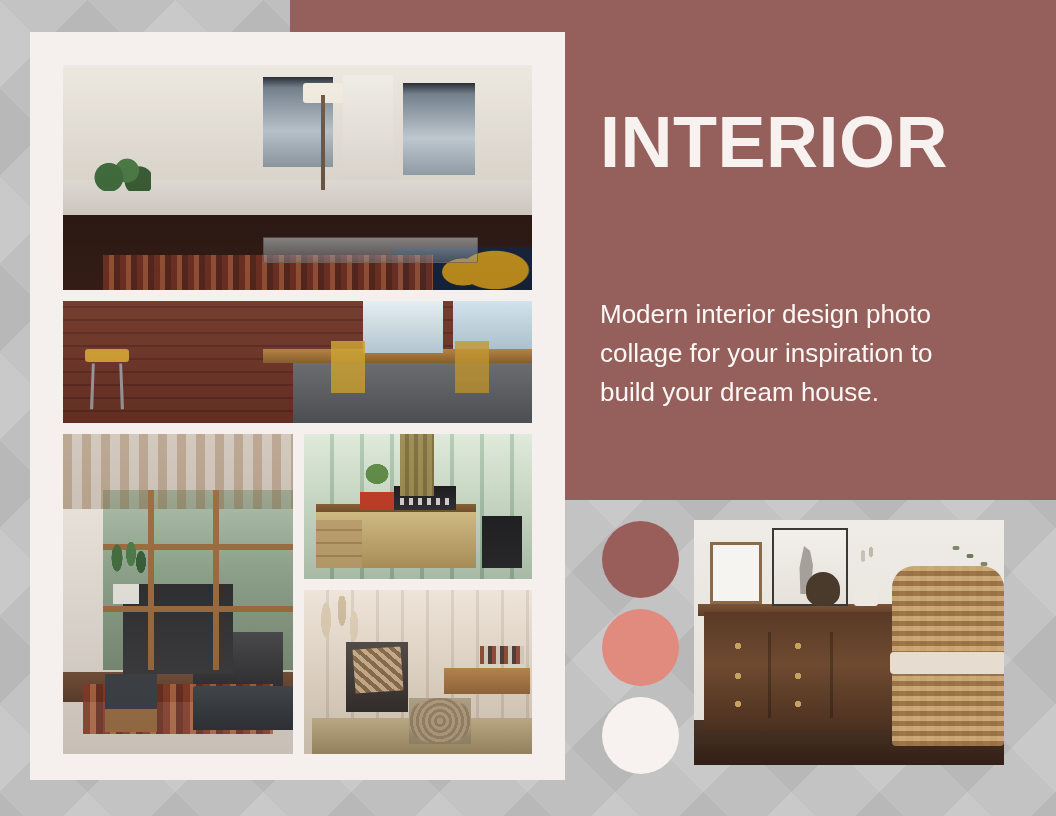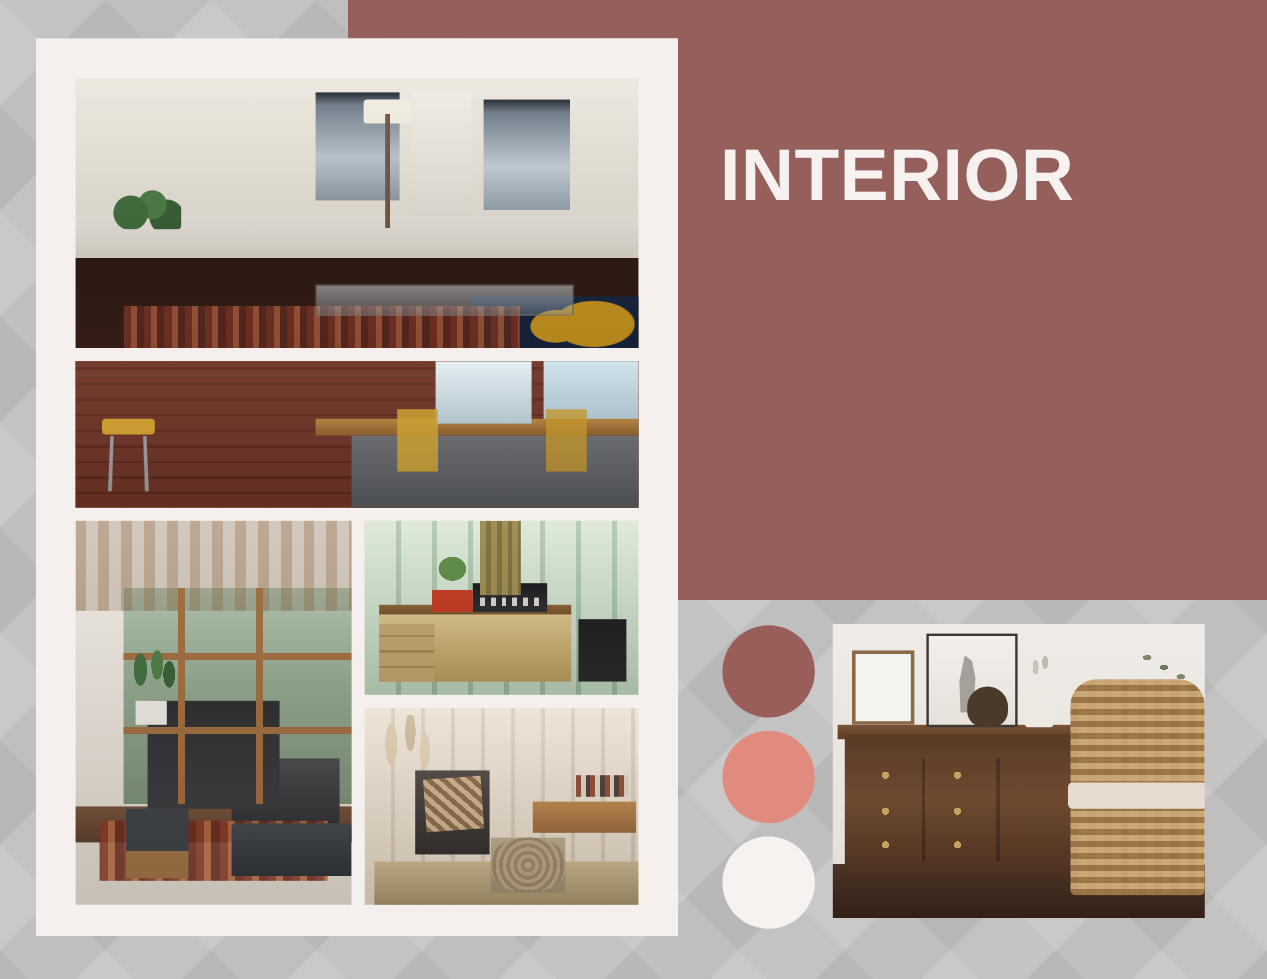--- a/index.html
+++ b/index.html
@@ -292,23 +292,23 @@
   #photo-dresser-rattan .wall-branch{
     position:absolute; left:252px; top:18px; width:48px; height:36px;
     background:
       radial-gradient(ellipse 5px 3px at 10px 10px, #7c8a6a 0 70%, transparent 73%),
       radial-gradient(ellipse 5px 3px at 24px 18px, #6d7a5d 0 70%, transparent 73%),
       radial-gradient(ellipse 5px 3px at 38px 26px, #7c8a6a 0 70%, transparent 73%);
   }
 
   
   #headline {
-    position:absolute; left:600px; top:104px; width:420px;
+    position:absolute; left:600px; top:92px; width:420px;
     color:#f7f2f0;
-    font-size:61px; font-weight:bold; line-height:1.4;
+    font-size:72px; font-weight:bold; line-height:1.4;
     letter-spacing:.5px;
   }
   #headline .hl-line { display:block; }
 
   #subcopy {
     position:absolute; left:600px; top:295px; width:345px;
     color:#fbf7f5;
     font-size:26px; font-weight:300; line-height:1.5;
   }
 
@@ -378,20 +378,21 @@
         </div>
       </div>
 
     </div>
   </div>
 
   <div id="headline">
     <span class="hl-line">INTERIOR</span>
   </div>
 
+  <p id="subcopy">Modern interior design photo collage for your inspiration to build your dream house.</p>
 
   <div id="swatches">
     <div class="swatch" style="background: rgb(154, 94, 90);"></div>
     <div class="swatch" style="background: rgb(224, 139, 126);"></div>
     <div class="swatch" style="background: rgb(247, 242, 240);"></div>
   </div>
 
   <div id="photo-dresser-rattan">
     <div class="art-a"></div>
     <div class="art-b"></div>

